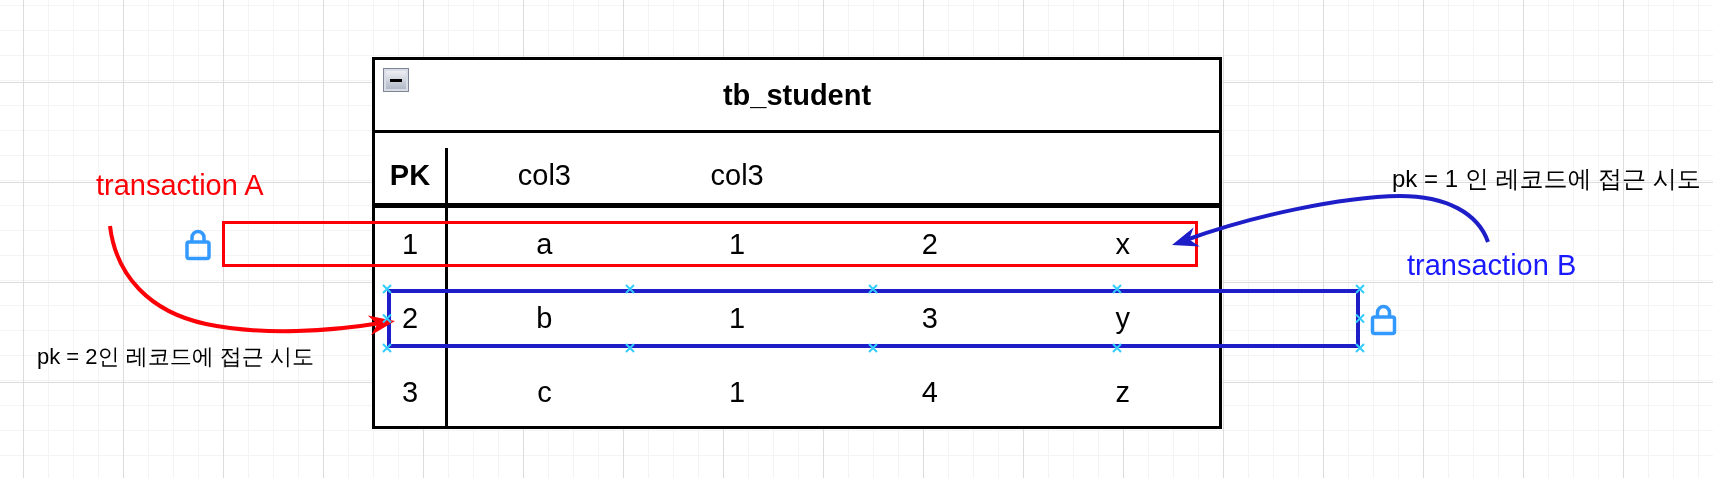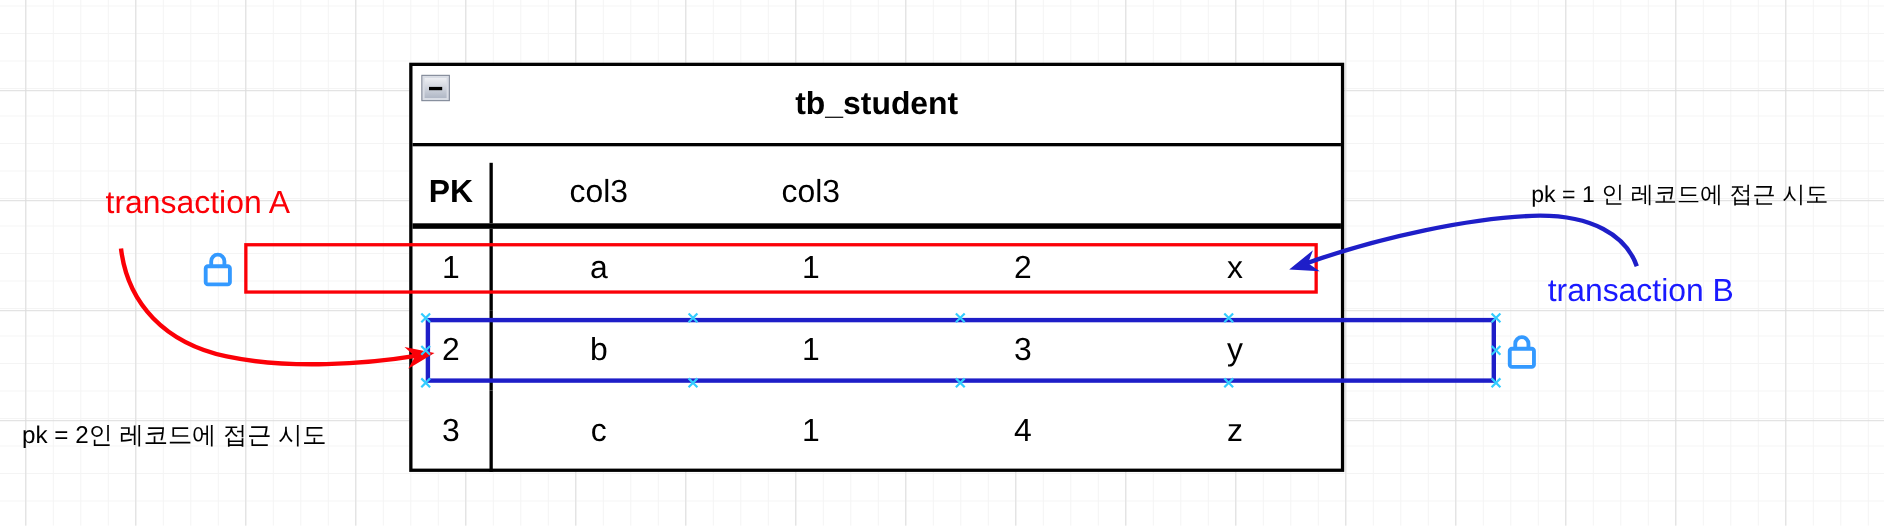--- a/index.html
+++ b/index.html
@@ -50,22 +50,22 @@
     border:3px solid var(--red-accent,#fb0007);z-index:3;
   }
   .blue-rect{
     left:387px;top:289px;width:973px;height:59px;box-sizing:border-box;
     border:4px solid var(--blue-stroke,#1e1ec8);z-index:4;
   }
   
   .lbl{white-space:nowrap;z-index:6;}
   .lbl-ta{left:96px;top:169px;font-size:29px;color:var(--red-accent,#fb0007);}
   .lbl-tb{left:1407px;top:249px;font-size:29px;color:var(--blue-text,#1a1aff);}
-  .lbl-note-left{left:20px;top:342px;font-size:22px;margin-top:39px;}
-  .lbl-note-right{left:1392px;top:163px;font-size:21px;}
+  .lbl-note-left{left:37px;top:342px;font-size:22px;}
+  .lbl-note-right{left:1392px;top:163px;font-size:24px;}
   
   svg.overlay{position:absolute;left:0;top:0;width:1713px;height:478px;z-index:5;pointer-events:none;}
 </style>
 </head>
 <body>
 
 <div class="canvas">
 
   <div class="abs table-shape">
     <div class="t-title">

